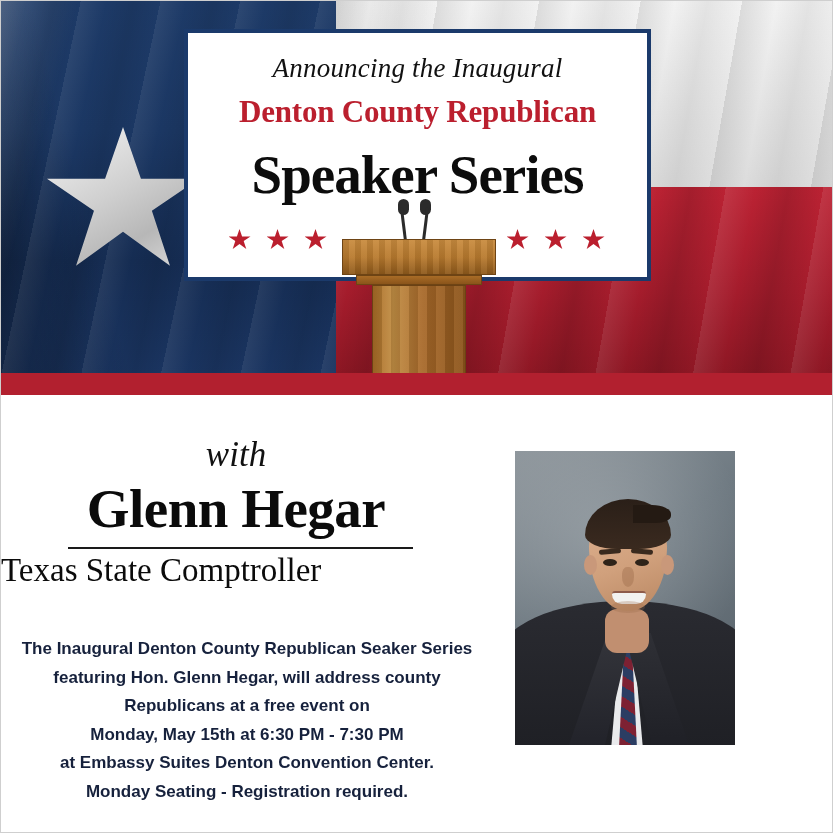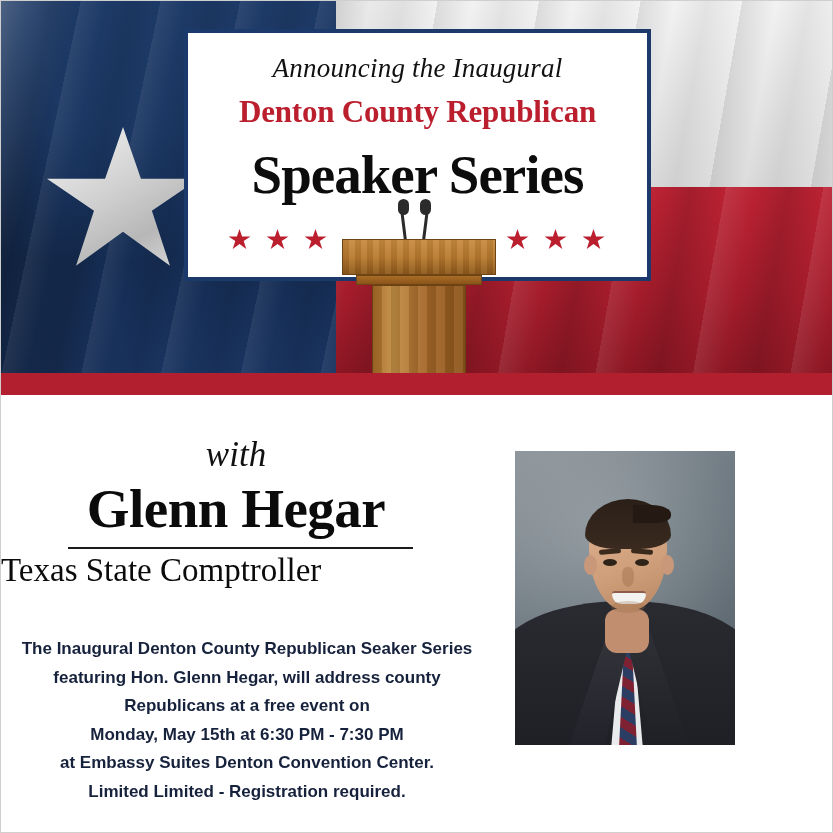--- a/index.html
+++ b/index.html
@@ -465,21 +465,21 @@
     <div class="speaker-name">Glenn Hegar</div>
     <div class="name-rule"></div>
     <div class="speaker-title">Texas State Comptroller</div>
 
     <div class="body-copy">
       <div>The Inaugural Denton County Republican Seaker Series</div>
       <div>featuring Hon. Glenn Hegar, will address county</div>
       <div>Republicans at a free event on</div>
       <div>Monday, May 15th at 6:30 PM - 7:30 PM</div>
       <div>at Embassy Suites Denton Convention Center.</div>
-      <div>Limited Limited - Registration required.</div>
+      <div>Monday Seating - Registration required.</div>
     </div>
 
     <div class="portrait">
       <div class="p-bg-soft"></div>
       <div class="p-suit"></div>
       <div class="p-shirt"></div>
       <div class="p-tie"></div>
       <div class="p-lapel-l"></div>
       <div class="p-lapel-r"></div>
       <div class="p-neck"></div>

